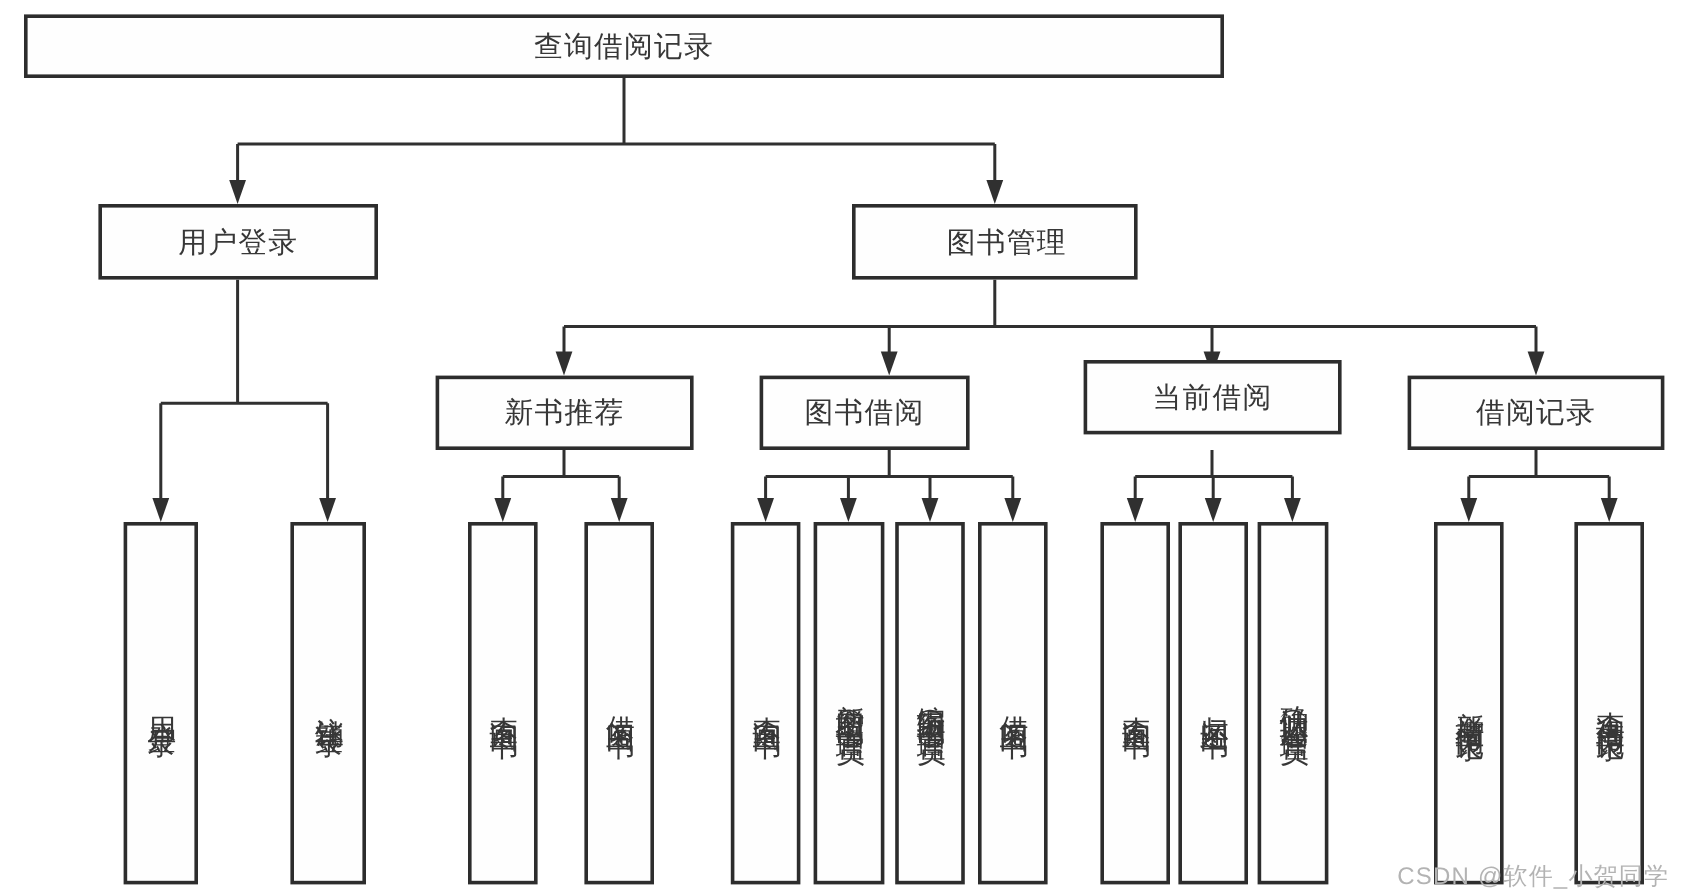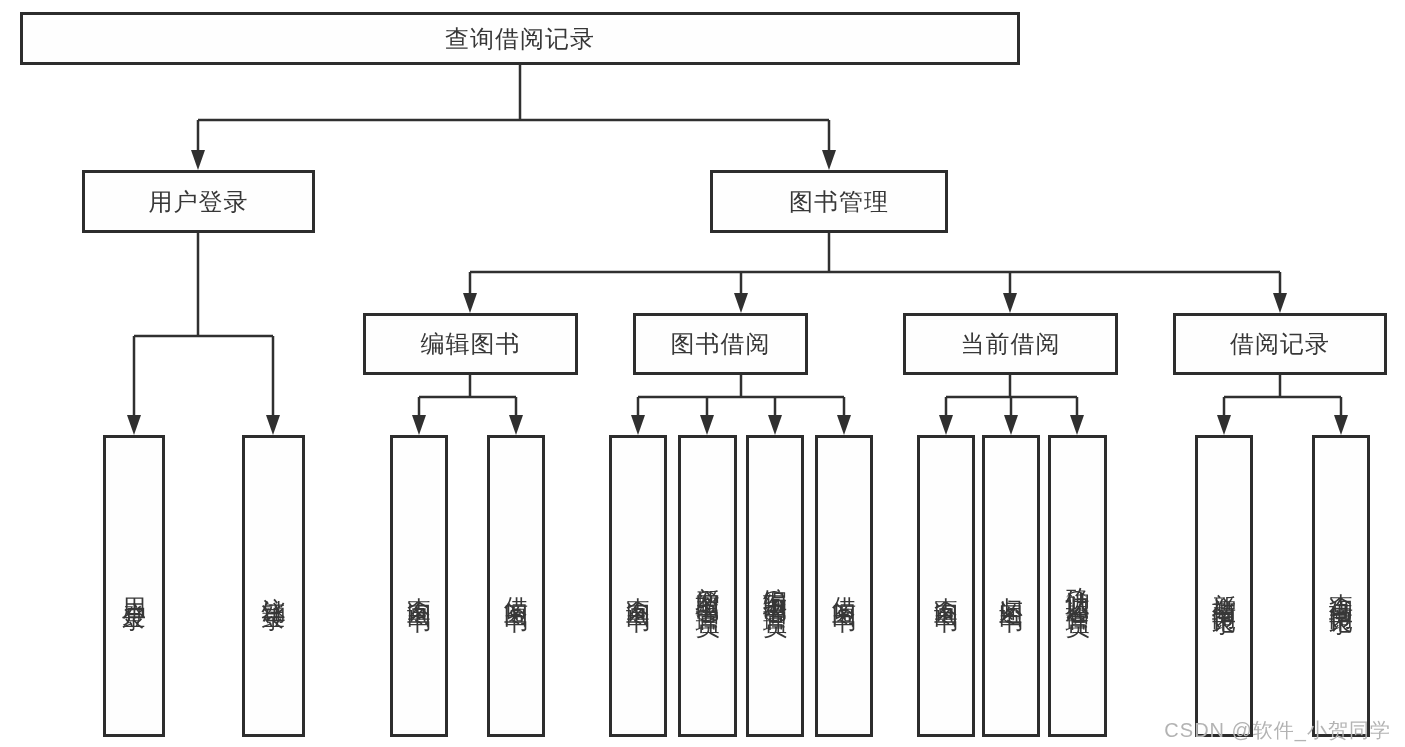--- a/index.html
+++ b/index.html
@@ -95,23 +95,23 @@
       <polygon points="1217,415 1231,415 1224,435"></polygon>
       <polygon points="1334,415 1348,415 1341,435"></polygon>
     </g>
   </svg>
 
   <div class="node" style="left:20px; top:12px; width:1000px; height:53px;">查询借阅记录</div>
 
   <div class="node" style="left:82px; top:170px; width:233px; height:63px;">用户登录</div>
   <div class="node" style="left:710px; top:170px; width:238px; height:63px;padding-left:20px;">图书管理</div>
 
-  <div class="node" style="left:363px; top:313px; width:215px; height:62px;">编辑图书</div>
+  <div class="node" style="left:363px; top:313px; width:215px; height:62px;">新书推荐</div>
   <div class="node" style="left:633px; top:313px; width:175px; height:62px;">图书借阅</div>
-  <div class="node" style="left:903px; top:313px; width:215px; height:62px;">当前借阅</div>
+  <div class="node" style="left:903px; top:300px; width:215px; height:62px;">当前借阅</div>
   <div class="node" style="left:1173px; top:313px; width:214px; height:62px;">借阅记录</div>
 
   <div class="node vnode" style="left:103px; top:435px; width:62px; height:302px;">用户登录</div>
   <div class="node vnode" style="left:242px; top:435px; width:63px; height:302px;">注销登录</div>
 
   <div class="node vnode" style="left:390px; top:435px; width:58px; height:302px;">查询图书</div>
   <div class="node vnode" style="left:487px; top:435px; width:58px; height:302px;">借阅图书</div>
 
   <div class="node vnode" style="left:609px; top:435px; width:58px; height:302px;">查询图书</div>
   <div class="node vnode" style="left:678px; top:435px; width:59px; height:302px;">新增图书（管理员）</div>

